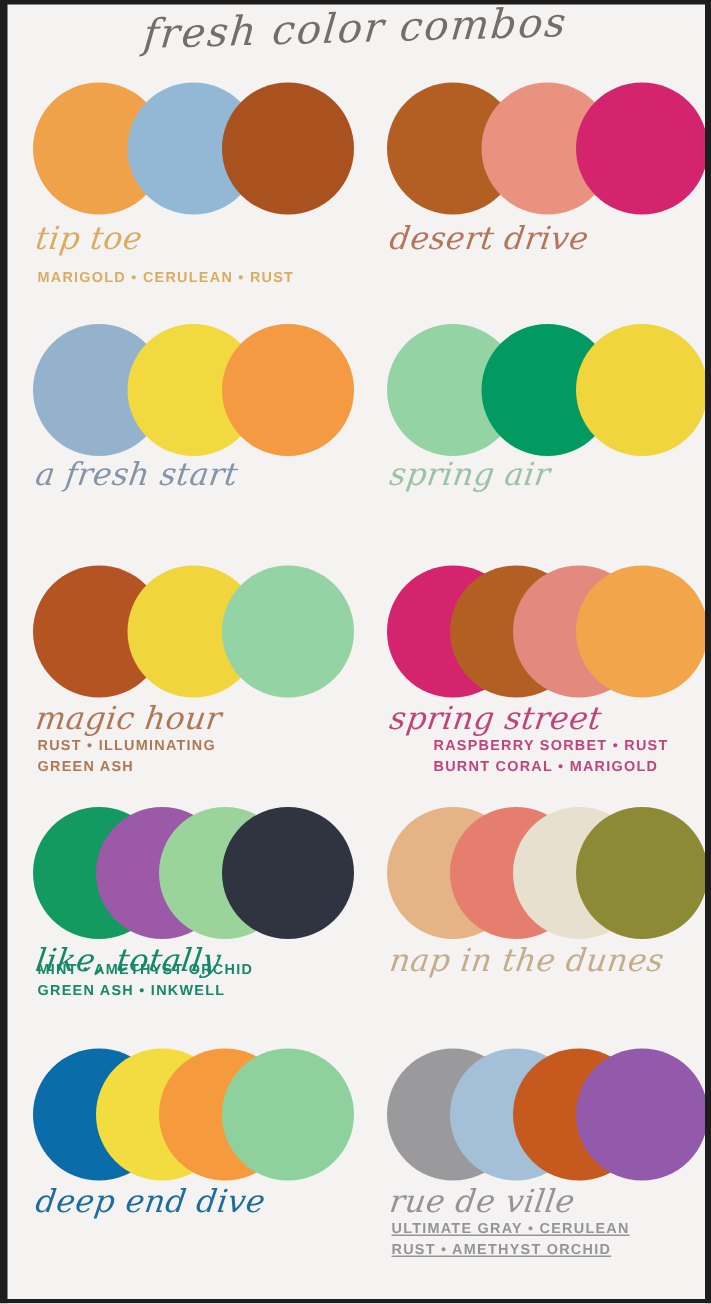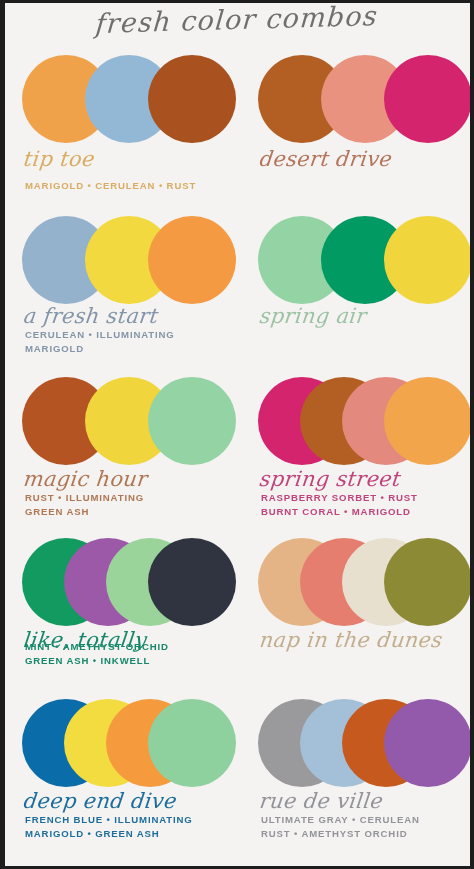--- a/index.html
+++ b/index.html
@@ -160,22 +160,20 @@
     </div>
 
     <div class="row r2">
       <div class="combo left">
         <div class="swatches">
             <div class="dot" title="Cerulean" style="left: 0px; background: rgb(149, 178, 205); z-index: 1;"></div>
             <div class="dot" title="Illuminating" style="left: 63px; background: rgb(242, 217, 63); z-index: 2;"></div>
             <div class="dot" title="Marigold" style="left: 126px; background: rgb(244, 154, 66); z-index: 3;"></div>
           </div>
         <div class="name" style="color: rgb(131, 149, 168);">a fresh start</div>
-        <div class="colors" style="color: rgb(131, 149, 168);">CERULEAN • ILLUMINATING
-MARIGOLD</div>
       </div>
       <div class="combo right">
         <div class="swatches">
             <div class="dot" title="Green Ash" style="left: 0px; background: rgb(147, 211, 164); z-index: 1;"></div>
             <div class="dot" title="Mint" style="left: 63px; background: rgb(1, 154, 98); z-index: 2;"></div>
             <div class="dot" title="Illuminating" style="left: 126px; background: rgb(240, 213, 60); z-index: 3;"></div>
           </div>
         <div class="name" style="color: rgb(156, 194, 164);">spring air</div>
       </div>
     </div>
@@ -192,21 +190,21 @@
 GREEN ASH</div>
       </div>
       <div class="combo right">
         <div class="swatches">
             <div class="dot" title="Raspberry Sorbet" style="left: 0px; background: rgb(211, 36, 109); z-index: 1;"></div>
             <div class="dot" title="Rust" style="left: 42px; background: rgb(179, 95, 36); z-index: 2;"></div>
             <div class="dot" title="Burnt Coral" style="left: 84px; background: rgb(228, 137, 126); z-index: 3;"></div>
             <div class="dot" title="Marigold" style="left: 126px; background: rgb(242, 165, 75); z-index: 4;"></div>
           </div>
         <div class="name" style="color: rgb(192, 68, 123);">spring street</div>
-        <div class="colors" style="color: rgb(192, 68, 123);">RASPBERRY SORBET • RUST
+        <div class="colors" style="color: rgb(192, 68, 123); margin-left: 28px;">RASPBERRY SORBET • RUST
 BURNT CORAL • MARIGOLD</div>
       </div>
     </div>
 
     <div class="row r4">
       <div class="combo left">
         <div class="swatches">
             <div class="dot" title="Mint" style="left: 0px; background: rgb(19, 154, 97); z-index: 1;"></div>
             <div class="dot" title="Amethyst Orchid" style="left: 42px; background: rgb(155, 89, 168); z-index: 2;"></div>
             <div class="dot" title="Green Ash" style="left: 84px; background: rgb(155, 212, 155); z-index: 3;"></div>
@@ -229,29 +227,27 @@
 
     <div class="row r5">
       <div class="combo left">
         <div class="swatches">
             <div class="dot" title="French Blue" style="left: 0px; background: rgb(10, 108, 168); z-index: 1;"></div>
             <div class="dot" title="Illuminating" style="left: 42px; background: rgb(243, 220, 64); z-index: 2;"></div>
             <div class="dot" title="Marigold" style="left: 84px; background: rgb(245, 155, 62); z-index: 3;"></div>
             <div class="dot" title="Green Ash" style="left: 126px; background: rgb(143, 209, 158); z-index: 4;"></div>
           </div>
         <div class="name" style="color: rgb(29, 109, 156);">deep end dive</div>
-        <div class="colors" style="color: rgb(29, 109, 156);">FRENCH BLUE • ILLUMINATING
-MARIGOLD • GREEN ASH</div>
       </div>
       <div class="combo right">
         <div class="swatches">
             <div class="dot" title="Ultimate Gray" style="left: 0px; background: rgb(154, 154, 156); z-index: 1;"></div>
             <div class="dot" title="Cerulean" style="left: 42px; background: rgb(163, 192, 216); z-index: 2;"></div>
             <div class="dot" title="Rust" style="left: 84px; background: rgb(198, 90, 30); z-index: 3;"></div>
             <div class="dot" title="Amethyst Orchid" style="left: 126px; background: rgb(147, 89, 171); z-index: 4;"></div>
           </div>
         <div class="name" style="color: rgb(147, 148, 154);">rue de ville</div>
-        <div class="colors" style="color: rgb(147, 148, 154);">ULTIMATE GRAY • CERULEAN
+        <div class="colors" style="color: rgb(147, 148, 154); text-decoration: underline;">ULTIMATE GRAY • CERULEAN
 RUST • AMETHYST ORCHID</div>
       </div>
     </div>
   </div>
 </div>
 
 </body></html>

